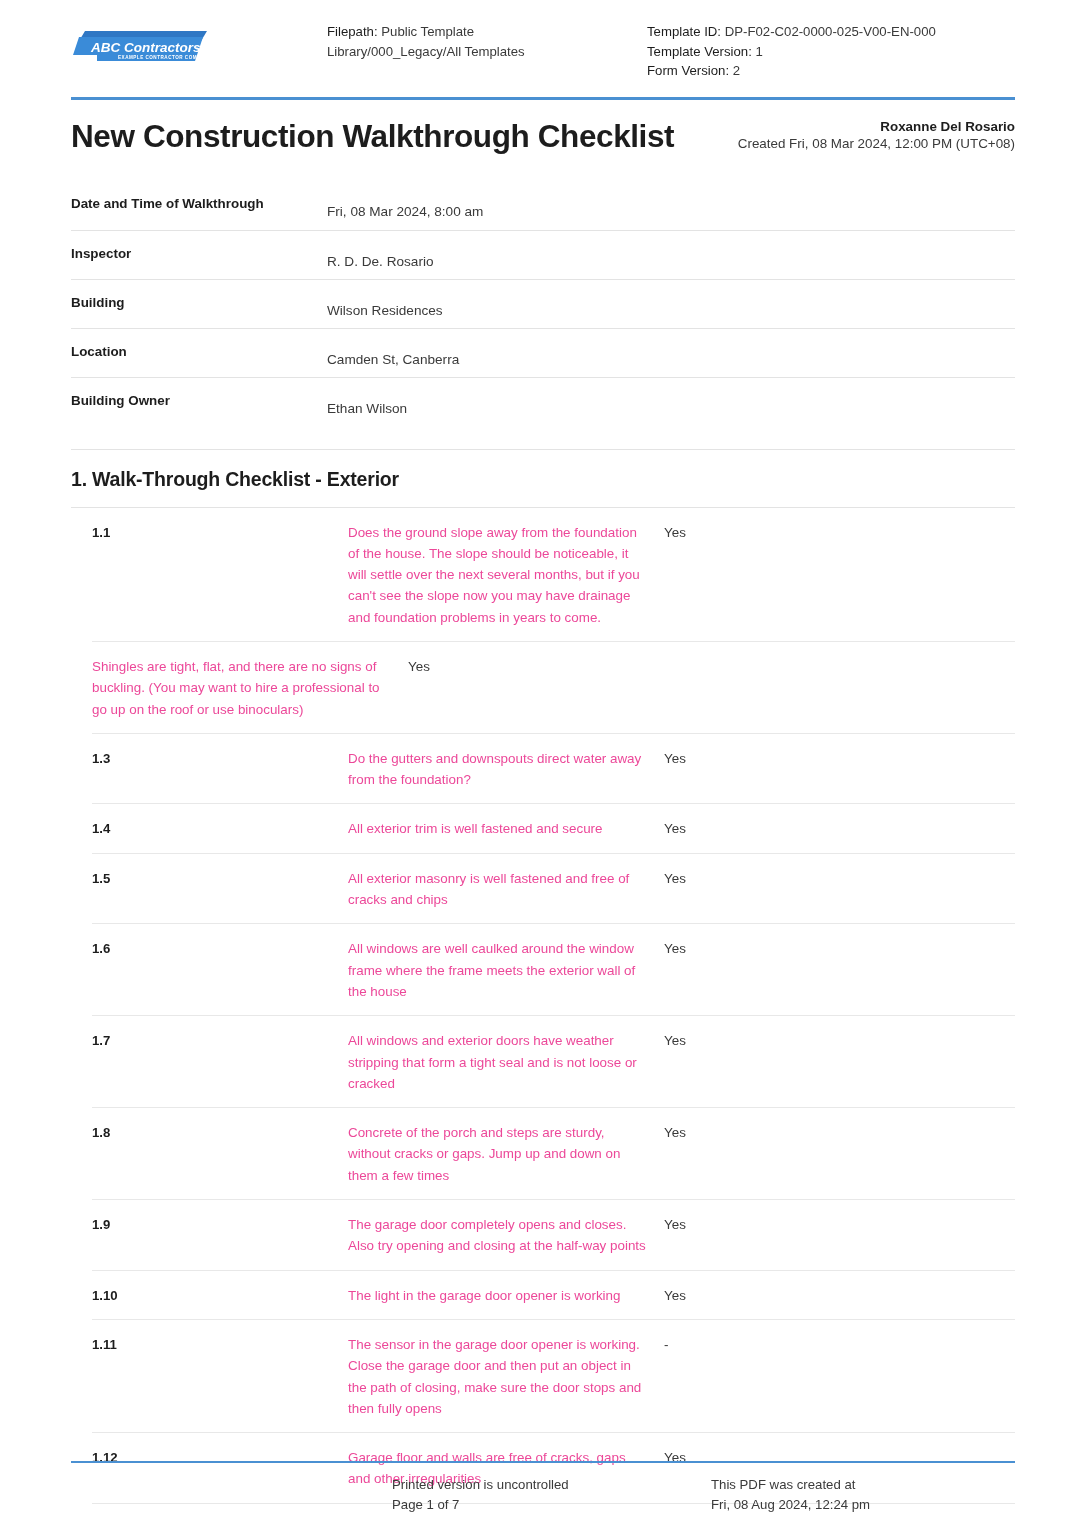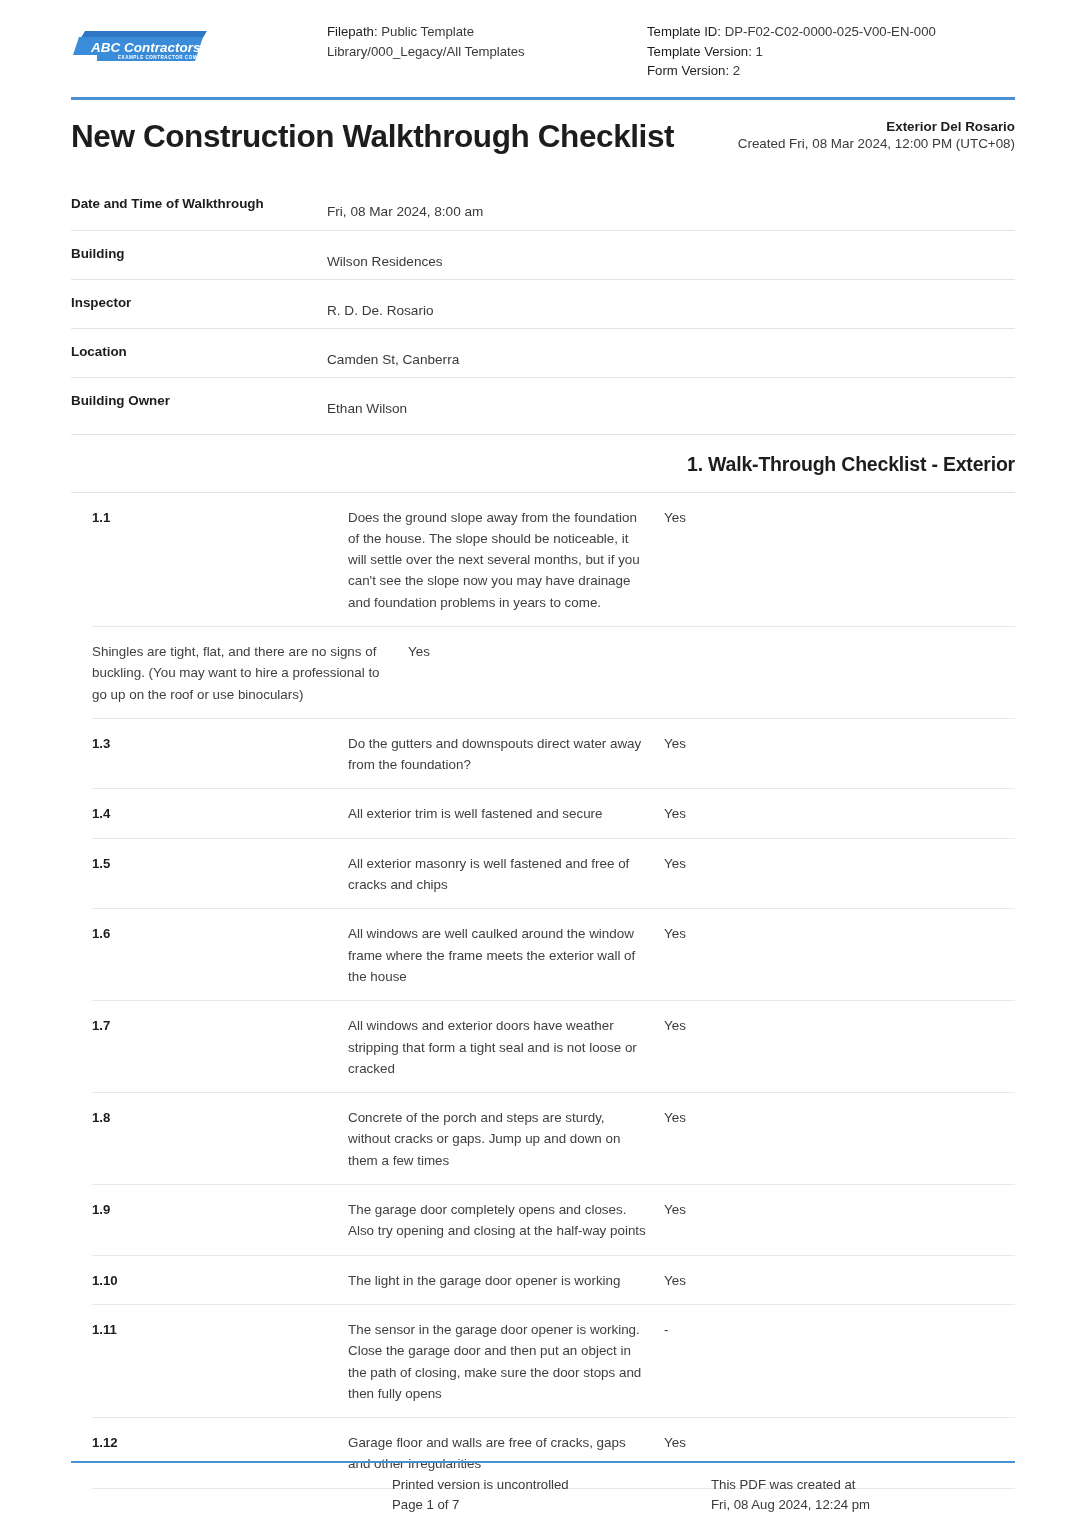--- a/index.html
+++ b/index.html
@@ -111,22 +111,21 @@
     color: #3a3a3a;
     line-height: 19px;
     margin-top: 8px;
   }
 
   
   .section-head {
     border-top: 1px solid #e3e3e3;
     border-bottom: 1px solid #e3e3e3;
     padding: 18px 0 16px 0;
-    margin-top: 8px;
-    text-align: right;
+    margin-top: 23px;
   }
   .section-title {
     font-size: 19.5px;
     font-weight: bold;
     color: #1d1d1d;
     letter-spacing: -0.2px;
   }
 
   
   .check-row {
@@ -139,21 +138,21 @@
   .c-num {
     flex: 0 0 256px;
     font-size: 13.2px;
     font-weight: bold;
     color: #1d1d1d;
     line-height: 21.3px;
   }
   .c-q {
     flex: 0 0 300px;
     font-size: 13.4px;
-    color: #404040;
+    color: #ec4899;
     line-height: 21.3px;
   }
   .c-a {
     flex: 1 1 auto;
     padding-left: 16px;
     font-size: 13.4px;
     color: #3a3a3a;
     line-height: 21.3px;
   }
 
@@ -220,37 +219,37 @@
         <span>2</span>
       </div>
     </div>
   </div>
 
   <div class="rule-blue"></div>
 
   <div class="title-row">
     <div class="doc-title">New Construction Walkthrough Checklist</div>
     <div class="author-block">
-      <div class="author-name">Exterior Del Rosario</div>
+      <div class="author-name">Roxanne Del Rosario</div>
       <div class="author-created">Created Fri, 08 Mar 2024, 12:00 PM (UTC+08)</div>
     </div>
   </div>
 
   <div class="meta-table">
     <div class="meta-row">
       <div class="meta-label">Date and Time of Walkthrough</div>
       <div class="meta-value">Fri, 08 Mar 2024, 8:00 am</div>
     </div>
     <div class="meta-row">
+      <div class="meta-label">Inspector</div>
+      <div class="meta-value">R. D. De. Rosario</div>
+    </div>
+    <div class="meta-row">
       <div class="meta-label">Building</div>
       <div class="meta-value">Wilson Residences</div>
-    </div>
-    <div class="meta-row">
-      <div class="meta-label">Inspector</div>
-      <div class="meta-value">R. D. De. Rosario</div>
     </div>
     <div class="meta-row">
       <div class="meta-label">Location</div>
       <div class="meta-value">Camden St, Canberra</div>
     </div>
     <div class="meta-row">
       <div class="meta-label">Building Owner</div>
       <div class="meta-value">Ethan Wilson</div>
     </div>
   </div>

